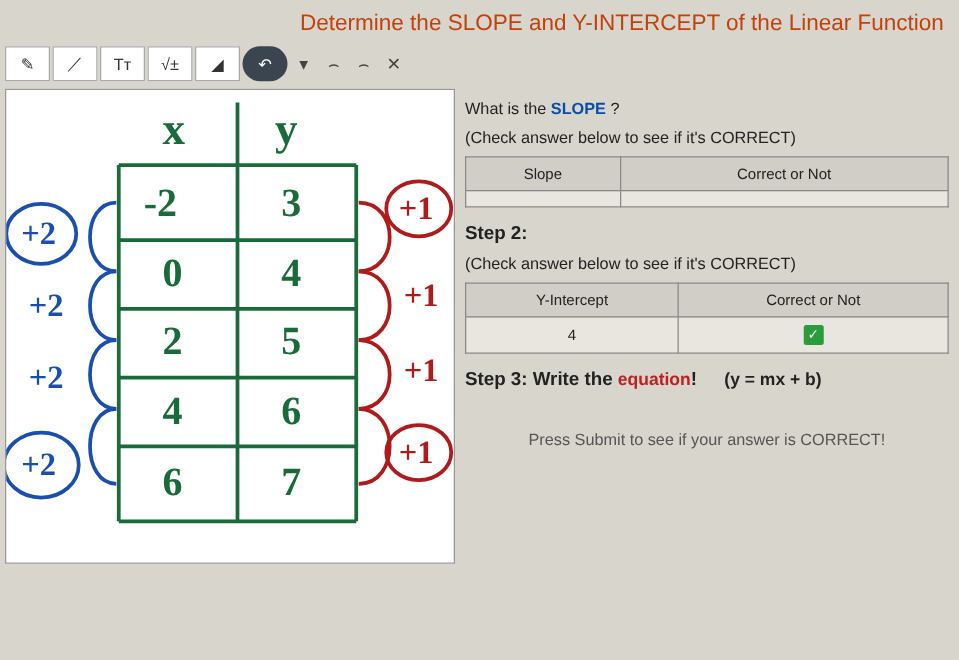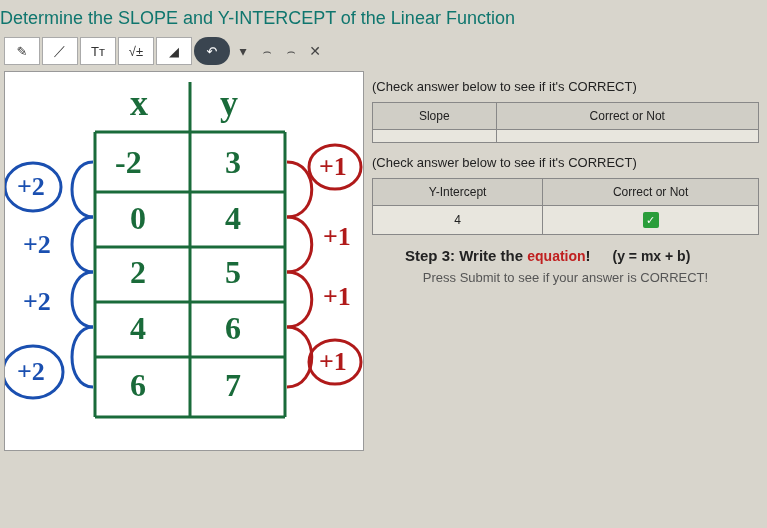--- a/index.html
+++ b/index.html
@@ -5,24 +5,24 @@
 * { box-sizing: border-box; margin: 0; padding: 0; }
 body {
   width: 767px;
   height: 528px;
   background: #d8d5cc;
   font-family: Arial, sans-serif;
   position: relative;
   overflow: hidden;
 }
 .title {
-  text-align: left;
+  text-align: right;
   font-size: 18px;
-  padding: 8px 0 6px 0;
-  color: #0f766e;
+  padding: 8px 12px 6px 0;
+  color: #c2410c;
 }
 .toolbar {
   display: flex;
   align-items: center;
   gap: 2px;
   padding: 2px 4px;
   height: 32px;
 }
 .tool-btn {
   width: 36px;
@@ -89,28 +89,28 @@
 .check {
   display: inline-block;
   width: 16px;
   height: 16px;
   background: #2a9d3a;
   color: #fff;
   font-size: 11px;
   line-height: 16px;
   border-radius: 2px;
 }
-.eq-line { margin-top: 4px; font-size: 14px; margin-left: 33px; }
+.eq-line { margin-top: 4px; font-size: 14px; }
 .eq-word { color: #c02020; font-weight: bold; }
 .eq-formula { font-weight: bold; margin-left: 18px; }
 .footer {
   text-align: center;
   font-size: 13px;
   color: #555;
-  margin-top: 6px;
+  margin-top: 32px;
 }
 
 
 .hw {
   position: absolute;
   font-family: "Comic Sans MS", cursive;
   font-weight: bold;
 }
 .green { color: #1a6b3a; }
 .blue { color: #1a4fb0; }
@@ -189,35 +189,39 @@
     <div class="hw blue" style="left:12px;top:285px;font-size:26px">+2</div>
 
     <div class="hw red" style="left:314px;top:80px;font-size:26px">+1</div>
     <div class="hw red" style="left:318px;top:150px;font-size:26px">+1</div>
     <div class="hw red" style="left:318px;top:210px;font-size:26px">+1</div>
     <div class="hw red" style="left:314px;top:275px;font-size:26px">+1</div>
   </div>
 
   <div class="right-panel">
     <div class="sub-line">
+      <span>What is the </span><span class="slope-word">SLOPE</span><span> ?</span>
+    </div>
+    <div class="sub-line">
       (<span>Check answer below to see if it's </span><span class="correct-word">CORRECT</span>)
     </div>
     <table class="answer-table">
       <tbody>
           <tr>
         <th>Slope</th>
         <th>Correct or Not</th>
       </tr>
       <tr>
         <td></td>
         <td></td>
       </tr>
     </tbody>
       </table>
 
+    <div class="step-label">Step 2:</div>
     <div class="sub-line">
       (<span>Check answer below to see if it's </span><span class="correct-word">CORRECT</span>)
     </div>
     <table class="answer-table">
       <tbody>
           <tr>
         <th>Y-Intercept</th>
         <th>Correct or Not</th>
       </tr>
       <tr>

